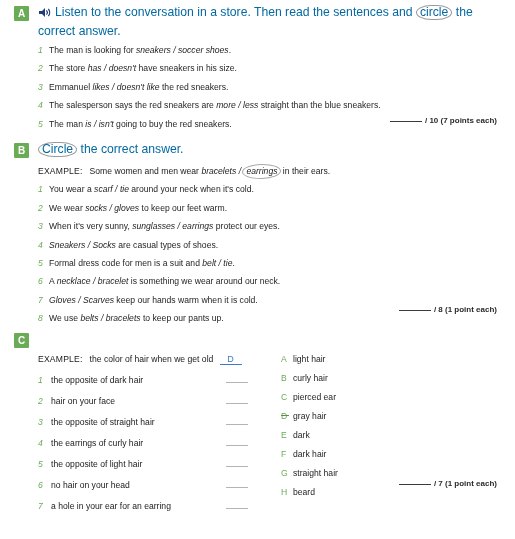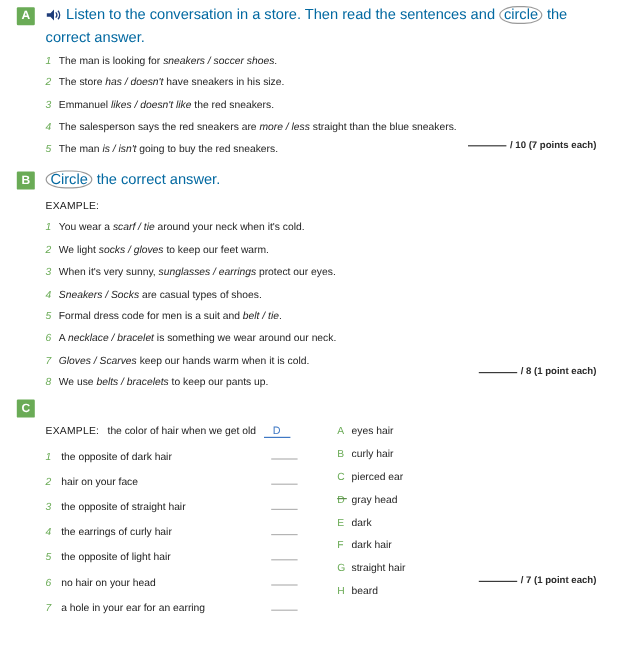--- a/index.html
+++ b/index.html
@@ -231,29 +231,30 @@
       <div class="badge">B</div>
       <div class="head-text">
         <span class="circled-word">Circle</span>
         <span>the correct answer.</span>
       </div>
     </div>
 
     <div class="items" style="margin-top:8px;">
       <div class="example-row">
         <span class="example-label">EXAMPLE:</span>
+        <span class="txt"><span>Some women and men wear </span><i>bracelets</i><i> / </i><i class="ellipse-word">earrings</i><span> in their ears.</span></span>
       </div>
 
       <div class="item">
         <span class="num">1</span>
         <span class="txt"><span>You wear a </span><i>scarf</i><i> / </i><i>tie</i><span> around your neck when it's cold.</span></span>
       </div>
       <div class="item">
         <span class="num">2</span>
-        <span class="txt"><span>We light </span><i>socks</i><i> / </i><i>gloves</i><span> to keep our feet warm.</span></span>
+        <span class="txt"><span>We wear </span><i>socks</i><i> / </i><i>gloves</i><span> to keep our feet warm.</span></span>
       </div>
       <div class="item">
         <span class="num">3</span>
         <span class="txt"><span>When it's very sunny, </span><i>sunglasses</i><i> / </i><i>earrings</i><span> protect our eyes.</span></span>
       </div>
       <div class="item">
         <span class="num">4</span>
         <span class="txt"><span></span><i>Sneakers</i><i> / </i><i>Socks</i><span> are casual types of shoes.</span></span>
       </div>
       <div class="item">
@@ -323,33 +324,33 @@
       </div>
       <div class="match-row">
         <span class="match-num">7</span>
         <span class="match-def">a hole in your ear for an earring</span>
         <span class="ans-blank"></span>
       </div>
 
       <div class="options">
         <div class="opt-row">
           <span class="opt-letter">A</span>
-          <span class="opt-text">eyes hair</span>
+          <span class="opt-text">light hair</span>
         </div>
         <div class="opt-row">
           <span class="opt-letter">B</span>
           <span class="opt-text">curly hair</span>
         </div>
         <div class="opt-row">
           <span class="opt-letter">C</span>
           <span class="opt-text">pierced ear</span>
         </div>
         <div class="opt-row">
           <span class="opt-letter struck">D</span>
-          <span class="opt-text">gray head</span>
+          <span class="opt-text">gray hair</span>
         </div>
         <div class="opt-row">
           <span class="opt-letter">E</span>
           <span class="opt-text">dark</span>
         </div>
         <div class="opt-row">
           <span class="opt-letter">F</span>
           <span class="opt-text">dark hair</span>
         </div>
         <div class="opt-row">

